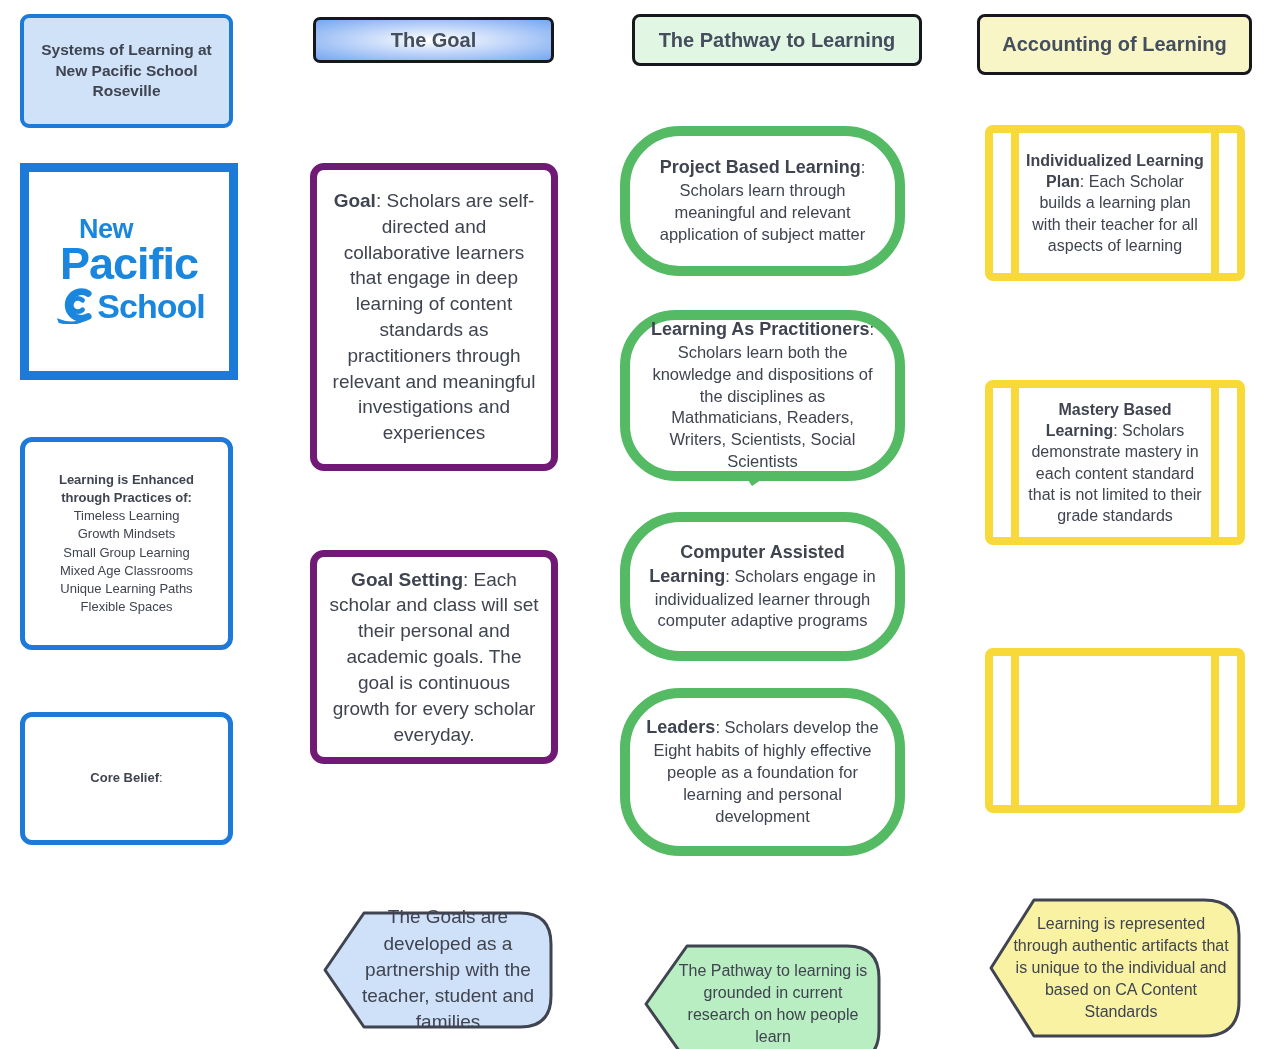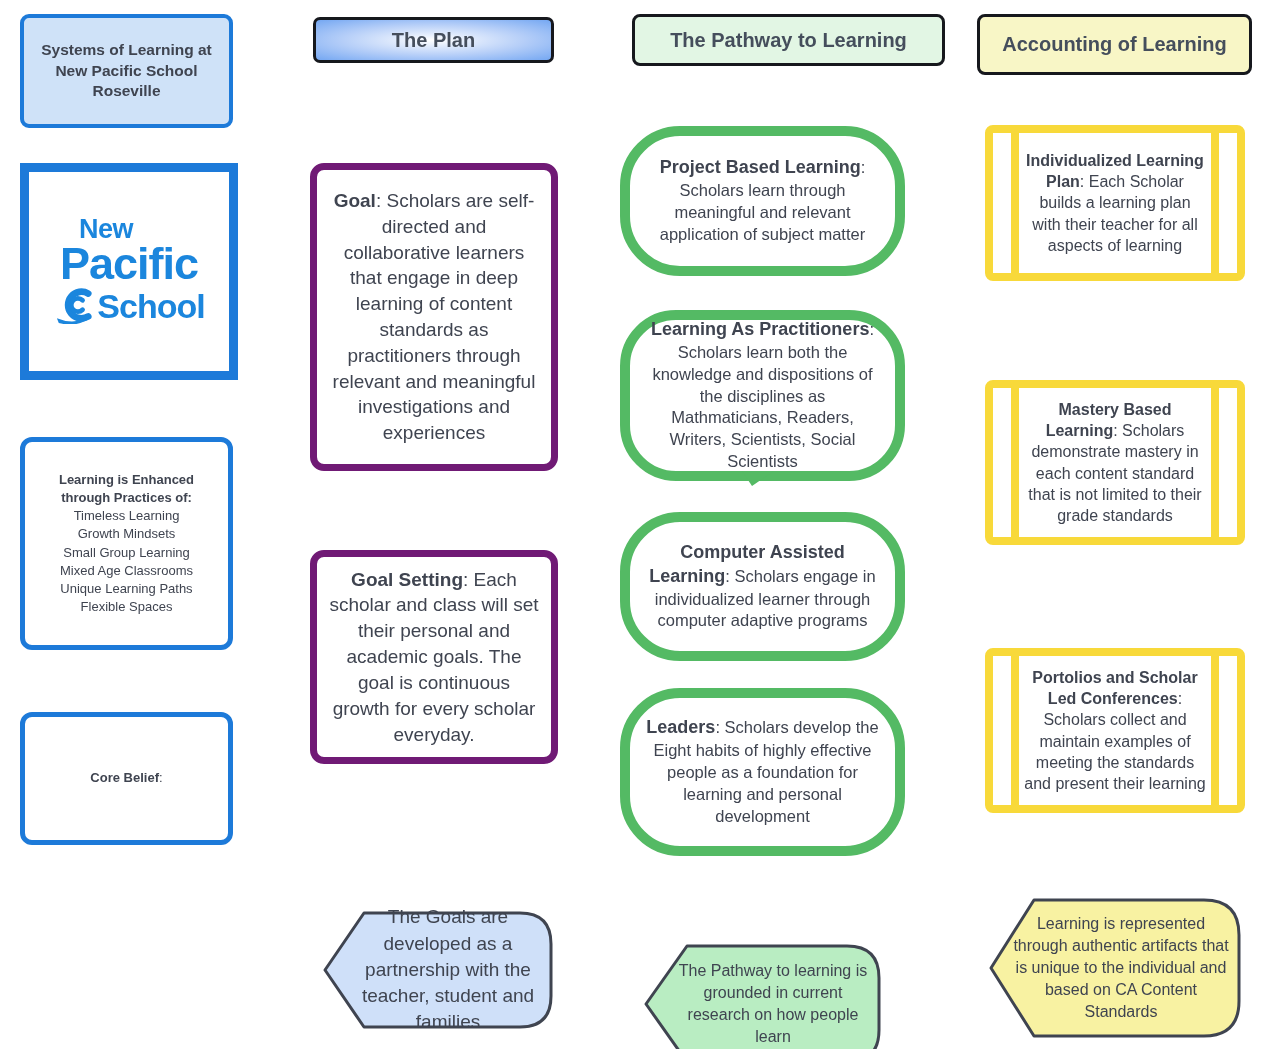--- a/index.html
+++ b/index.html
@@ -62,21 +62,21 @@
     font-weight: bold; font-size: 20px;
     color: #454e5c;
     padding: 2px 6px;
   }
   .goal-hdr {
     left: 313px; top: 17px; width: 241px; height: 46px;
     background: radial-gradient(ellipse at 50% 50%, #ffffff 0%, #b5cef8 55%, #74a7f2 100%);
     border-radius: 7px;
   }
   .pathway-hdr {
-    left: 632px; top: 14px; width: 313px; height: 52px;
+    left: 632px; top: 14px; width: 290px; height: 52px;
     background: #e2f6e4;
   }
   .accounting-hdr {
     left: 977px; top: 14px; width: 275px; height: 61px;
     background: #f8f6c6;
   }
 
   
   .goal-box {
     background: #ffffff;
@@ -186,21 +186,21 @@
 
   <div class="abs blue-round-box core-box center-txt">
     <div>
       <div>
         <span class="bold">Core Belief</span><span>:</span>
       </div>
     </div>
   </div>
 
   <div class="abs col-hdr goal-hdr center-txt">
-    <span>The Plan</span>
+    <span>The Goal</span>
   </div>
 
   <div class="abs goal-box goal-main center-txt">
     <div>
       <span class="bold">Goal</span><span>:  Scholars are self-directed and collaborative learners that engage in deep learning of content standards as practitioners through relevant and meaningful investigations and experiences</span>
     </div>
   </div>
 
   <div class="abs goal-box goal-setting center-txt">
     <div>
@@ -275,25 +275,20 @@
     <div class="yb-content">
       <div>
         <span class="bold">Mastery Based Learning</span><span>:  Scholars demonstrate mastery in each content standard that is not limited to their grade standards</span>
       </div>
     </div>
   </div>
 
   <div class="abs yellow-box port-box">
     <span class="bar bar-l"></span>
     <span class="bar bar-r"></span>
-    <div class="yb-content">
-      <div>
-        <span class="bold">Portolios and Scholar Led Conferences</span><span>: Scholars collect and maintain examples of meeting the standards and present their learning</span>
-      </div>
-    </div>
   </div>
 
   <div class="pent pent-accounting">
     <svg width="256" height="150" viewBox="0 0 256 150">
       <path d="M 3 75 L 46 7 L 216 7 Q 251 7 251 42 L 251 108 Q 251 143 216 143 L 46 143 Z" fill="#f8f2a2" stroke="#3f4450" stroke-width="3" stroke-linejoin="round"></path>
     </svg>
     <div class="pent-txt">Learning is represented through authentic artifacts that is unique to the individual and based on CA Content Standards</div>
   </div>
 
 </div>

